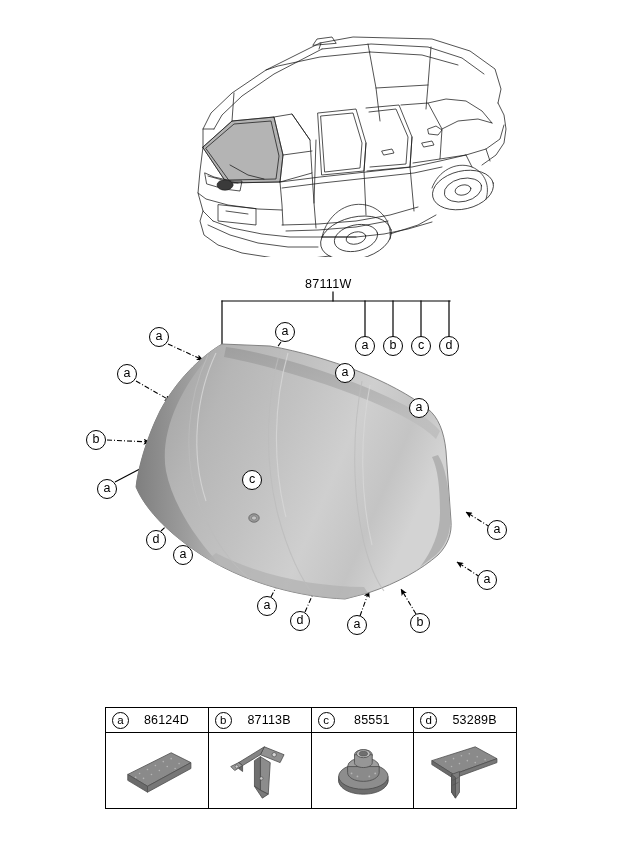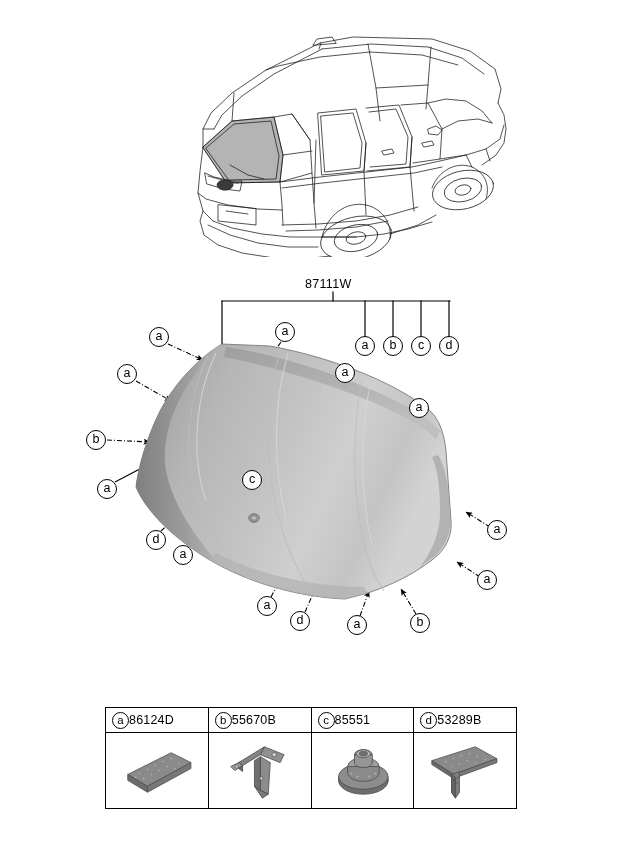--- a/index.html
+++ b/index.html
@@ -91,21 +91,21 @@
     border: 1.3px solid #000;
     border-radius: 50%;
     box-sizing: border-box;
     font-size: 11.5px;
     line-height: 14.4px;
     text-align: center;
     background: #fff;
   }
   .legend-code {
     flex: 1;
-    text-align: left;
+    text-align: center;
     font-size: 12.5px;
     letter-spacing: 0.2px;
     padding-right: 4px;
   }
   .legend-body {
     flex: 1;
     position: relative;
     overflow: hidden;
   }
   .legend-body svg {
@@ -414,21 +414,21 @@
                 <circle cx="30" cy="45" r="0.8"></circle>
             </g>
           </g>
         </svg>
       </div>
     </div>
 
     <div class="legend-col">
       <div class="legend-head">
         <span class="legend-badge">b</span>
-        <span class="legend-code">55670B</span>
+        <span class="legend-code">87113B</span>
       </div>
       <div class="legend-body">
         <svg viewBox="0 0 103 76" preserveAspectRatio="xMidYMid meet" aria-hidden="true">
           <g stroke="#4a4a4a" stroke-width="0.8">
 
             <path d="M56 14 L76 22 L72 30 L52 22 Z" fill="#909090"></path>
             <circle cx="66" cy="22" r="2.2" fill="#d5d5d5" stroke="#4a4a4a" stroke-width="0.7"></circle>
 
             <path d="M30 30 L56 14 L52 22 L34 33 Z" fill="#848484"></path>
             <path d="M30 30 L34 33 L34 39 L30 36 Z" fill="#6a6a6a"></path>

